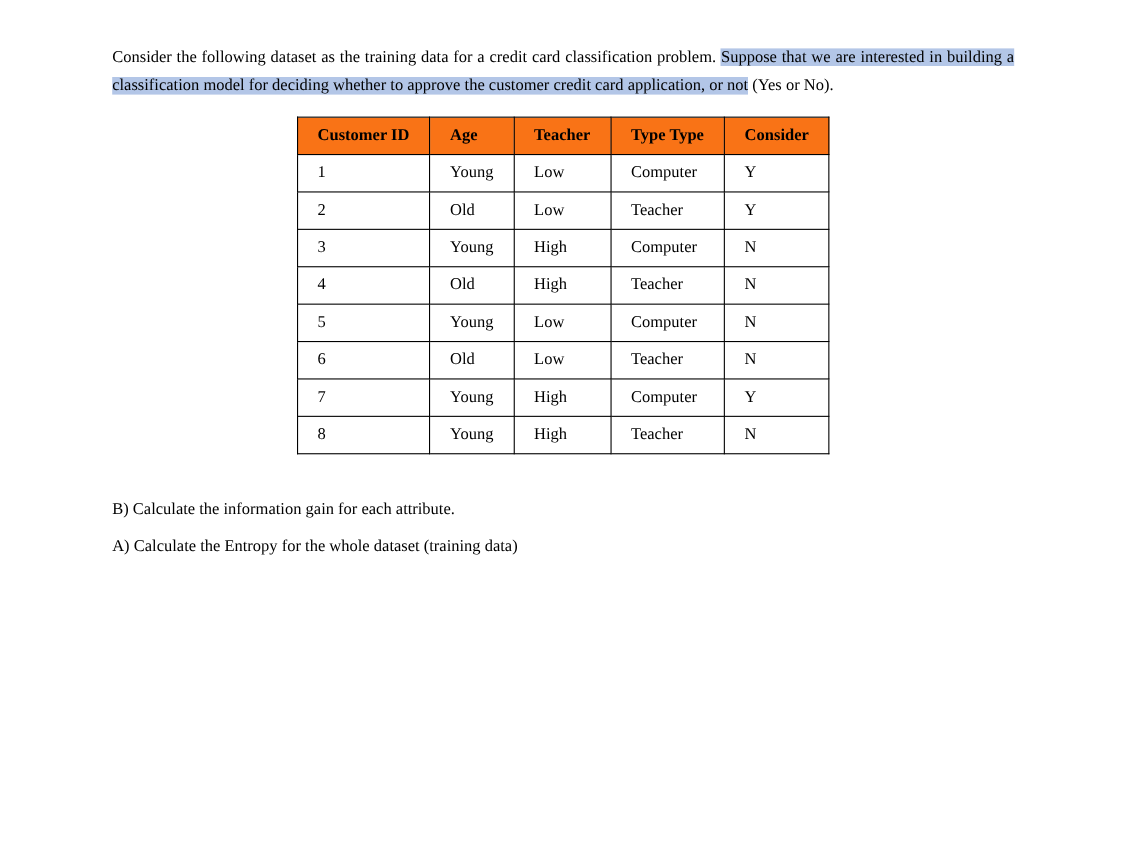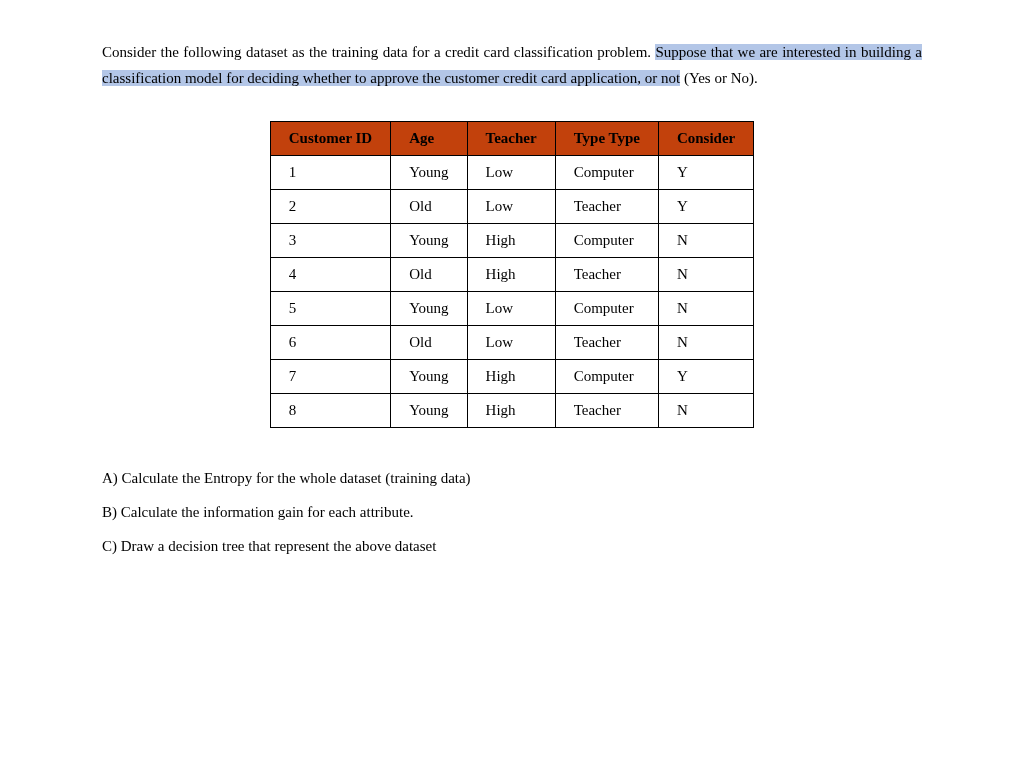--- a/index.html
+++ b/index.html
@@ -13,21 +13,21 @@
       font-family: 'Times New Roman', Times, serif;
       font-size: 15px;
       color: #000000;
       width: 1024px;
       min-height: 775px;
       padding: 40px 60px;
     }
 
     .intro-text {
       line-height: 1.7;
-      margin-bottom: 30px;
+      margin-bottom: 15px;
       text-align: justify;
       max-width: 820px;
       margin-left: auto;
       margin-right: auto;
     }
 
     .highlight {
       background-color: #b3c6e7;
     }
 
@@ -41,21 +41,21 @@
       border-collapse: collapse;
       font-family: 'Times New Roman', Times, serif;
       font-size: 15px;
     }
 
     table th {
       border: 1.5px solid #000;
       padding: 8px 18px;
       text-align: left;
       font-weight: bold;
-      background-color: #c2410c;
+      background-color: #f97316;
     }
 
     table td {
       border: 1.5px solid #000;
       padding: 8px 18px;
       text-align: left;
       background-color: #fff;
     }
 
     .questions {
@@ -143,16 +143,15 @@
           <td>Young</td>
           <td>High</td>
           <td>Teacher</td>
           <td>N</td>
         </tr>
       </tbody>
   </table>
 </div>
 
 <div class="questions">
+  <p>B)  Calculate the information gain for each attribute.</p>
   <p>A)  Calculate the Entropy for the whole dataset (training data)</p>
-  <p>B)  Calculate the information gain for each attribute.</p>
-  <p>C)  Draw a decision tree that represent the above dataset</p>
 </div>
 
 </body></html>

